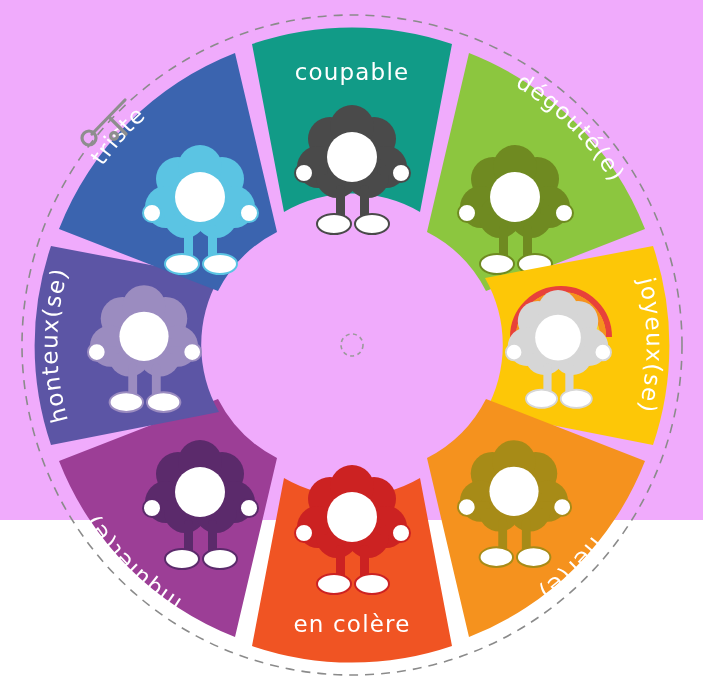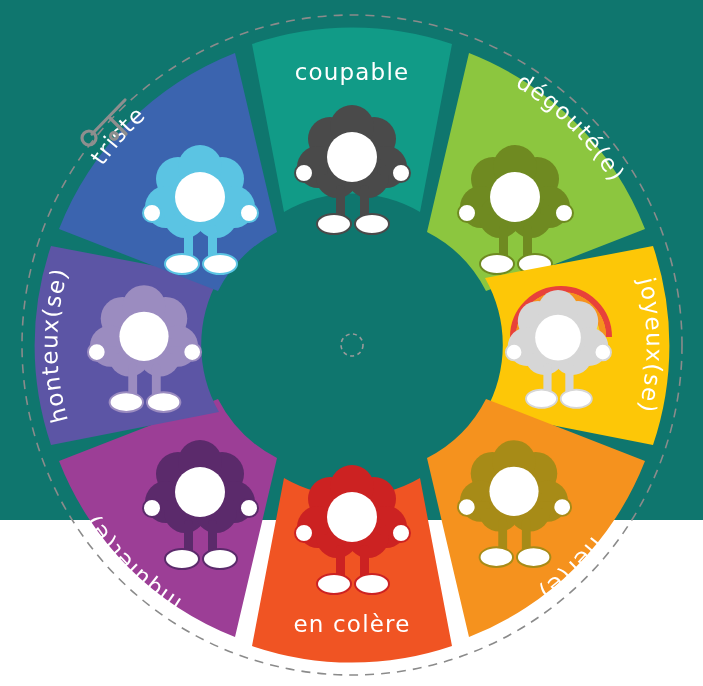--- a/index.html
+++ b/index.html
@@ -1,21 +1,21 @@
 <!DOCTYPE html>
 <html><head>
 <meta charset="utf-8">
 <title>Roue des émotions</title>
 <style>
   html,body{margin:0;padding:0;background:#ffffff;}
   body{
     width:703px;height:686px;overflow:hidden;
     font-family:"DejaVu Sans","Liberation Sans",sans-serif;
   }
-  #wheel-root{position:relative;width:703px;height:520px;background:#0f766e;}
+  #wheel-root{position:relative;width:703px;height:520px;background:#f0abfc;}
   #wheel-svg{position:absolute;left:0;top:0;width:703px;height:686px;display:block;}
   .seg-label{
     fill:#ffffff;
     font-family:"DejaVu Sans","Liberation Sans",sans-serif;
     font-size:23px;
     letter-spacing:1.2px;
   }
   .cut-line{fill:none;stroke:#8b8b8b;stroke-width:1.6;stroke-dasharray:9 7;}
   .center-hole{fill:none;stroke:#9a9a9a;stroke-width:1.6;stroke-dasharray:4 3.5;}
   .scissors{fill:none;stroke:#8e8e8e;stroke-width:3.2;stroke-linecap:round;stroke-linejoin:round;}

